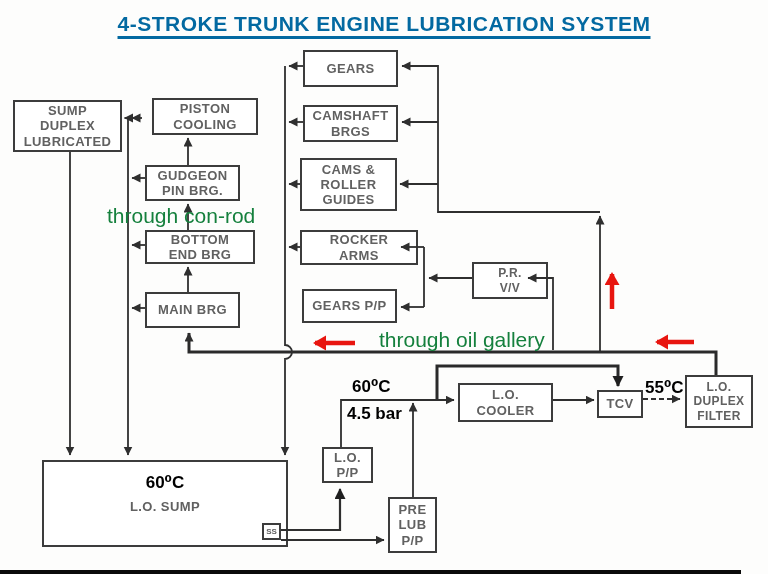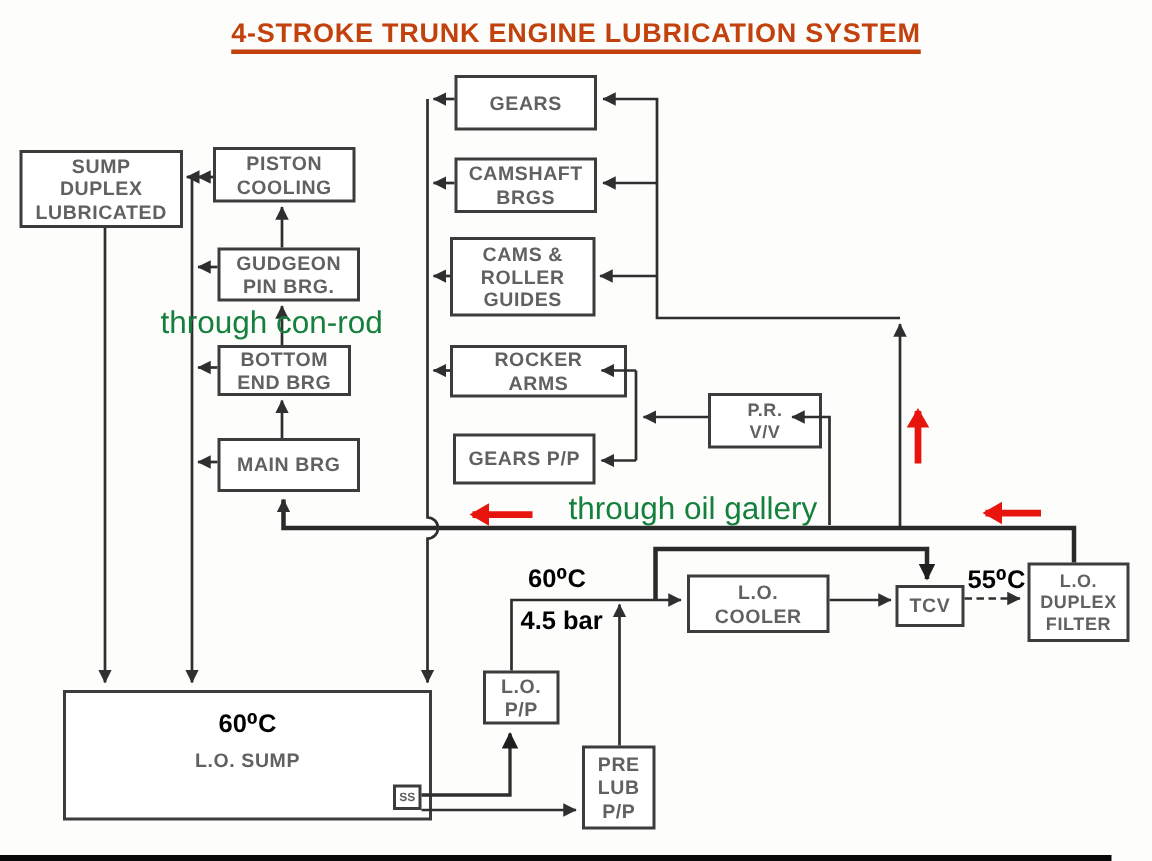--- a/index.html
+++ b/index.html
@@ -2,21 +2,21 @@
 <html><head>
 <meta charset="utf-8">
 <style>
   html,body{margin:0;padding:0;}
   #stage{
     position:relative;width:768px;height:574px;background:#fdfdfc;overflow:hidden;
     font-family:"Liberation Sans","DejaVu Sans",sans-serif;
   }
   #title{
     position:absolute;left:0;top:12px;width:768px;text-align:center;
-    font-size:18px;font-weight:bold;color:#c2410c;letter-spacing:.5px;
+    font-size:21px;font-weight:bold;color:#0369a1;letter-spacing:.5px;
     text-decoration:underline;text-underline-offset:5px;text-decoration-thickness:2.5px;
   }
   .box{
     position:absolute;border:2px solid #3c3c3c;background:#fff;
     display:flex;flex-direction:column;align-items:center;justify-content:center;
     font-size:13px;font-weight:600;color:#616161;letter-spacing:.4px;
     line-height:1.18;text-align:center;box-sizing:border-box;
   }
   .box span{display:block;white-space:nowrap;}
   svg{position:absolute;left:0;top:0;pointer-events:none;}
@@ -32,31 +32,31 @@
 <div id="stage">
 
   <div id="title">4-STROKE TRUNK ENGINE LUBRICATION SYSTEM</div>
 
   <div class="box" style="left:13px;top:100px;width:109px;height:52px">
     <span>SUMP</span>
     <span>DUPLEX</span>
     <span>LUBRICATED</span>
   </div>
 
-  <div class="box" style="left:142px;top:98px;width:95px;height:37px">
+  <div class="box" style="left:152px;top:98px;width:106px;height:37px">
     <span>PISTON</span>
     <span>COOLING</span>
   </div>
 
   <div class="box" style="left:145px;top:165px;width:95px;height:36px">
     <span>GUDGEON</span>
     <span>PIN BRG.</span>
   </div>
 
-  <div class="box" style="left:145px;top:230px;width:89px;height:34px">
+  <div class="box" style="left:145px;top:230px;width:110px;height:34px">
     <span>BOTTOM</span>
     <span>END BRG</span>
   </div>
 
   <div class="box" style="left:145px;top:292px;width:95px;height:36px">
     <span>MAIN BRG</span>
   </div>
 
   <div class="box" style="left:303px;top:50px;width:95px;height:37px">
     <span>GEARS</span>

